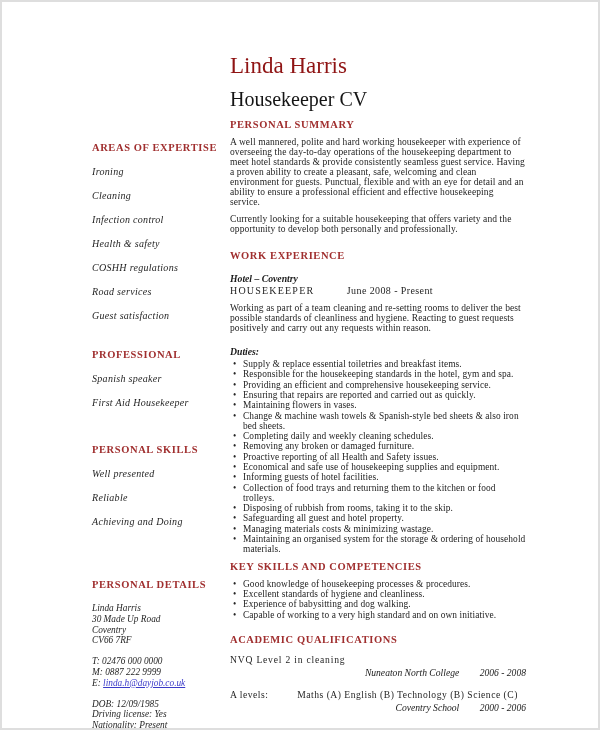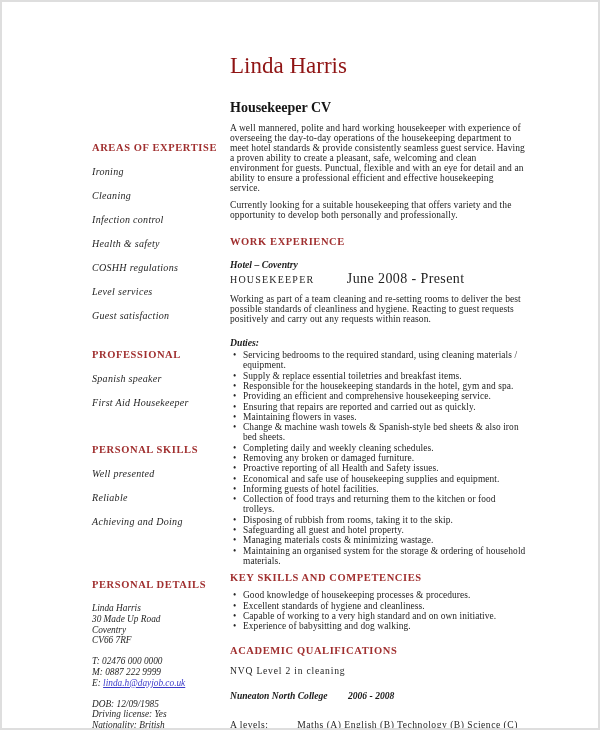--- a/index.html
+++ b/index.html
@@ -19,63 +19,63 @@
   .sb-list li { font-size:10px; font-style:italic; color:#1f1f1f; margin-bottom:13px; letter-spacing:0.3px; }
   .sb-section-professional { margin-top:28px; }
   .sb-section-skills { margin-top:36px; }
   .sb-section-details { margin-top:52px; }
   .sb-details-group { margin-bottom:10px; }
   .sb-details-group div { font-size:9.3px; font-style:italic; line-height:10.8px; color:#1f1f1f; }
   .email-link { color:var(--link_blue, #3a3ac8); text-decoration:underline; font-style:italic; }
   
   .main { position:absolute; left:228px; top:52px; width:296px; }
   .cv-name { font-size:23px; font-weight:normal; color:var(--title_red, #8f1414); line-height:1.05; }
-  .cv-subtitle { font-size:14px; font-weight:bold; color:#151515; margin-top:22px; }
+  .cv-subtitle { font-size:20px; font-weight:normal; color:#151515; margin-top:10px; }
   .section-heading {
     font-size:10.5px; font-weight:bold; letter-spacing:0.6px;
     color:var(--heading_red, #a02f2f);
   }
   .mt-sum { margin-top:8px; }
   .para { font-size:9.5px; line-height:9.9px; color:#242424; margin-top:8px; letter-spacing:0.1px; }
   .mt-work { margin-top:15px; }
   .employer { font-size:9.7px; font-weight:bold; font-style:italic; margin-top:12px; color:#1a1a1a; }
   .role-line { margin-top:1px; font-size:10px; color:#1f1f1f; }
   .role { letter-spacing:1.2px; }
-  .role-dates { margin-left:30px; font-size:14px; letter-spacing:0.4px; }
+  .role-dates { margin-left:30px; font-size:10px; letter-spacing:0.4px; }
   .duties-label { font-size:9.7px; font-weight:bold; font-style:italic; margin-top:12px; color:#1a1a1a; }
   .bullets { list-style:none; margin-top:2px; }
   .bullets li {
     font-size:9.4px; line-height:10.3px; color:#242424;
     padding-left:13px; position:relative; letter-spacing:0.1px;
   }
   .bullets li::before { content:"\2022"; position:absolute; left:3px; top:0; font-size:9.4px; }
   .mt-keyskills { margin-top:6px; }
   .mt-academic { margin-top:14px; }
   .qual { font-size:9.6px; margin-top:9px; letter-spacing:0.8px; color:#1f1f1f; }
-  .school-line { font-size:9.6px; font-weight:bold; font-style:italic; margin-top:14px; color:#1a1a1a; }
+  .school-line { font-size:9.6px; font-weight:normal; font-style:italic; margin-top:2px; color:#1a1a1a;text-align:right; }
   .school-dates { margin-left:18px; }
-  .alevel-line { font-size:9.6px; margin-top:18px; letter-spacing:0.5px; color:#1f1f1f; }
+  .alevel-line { font-size:9.6px; margin-top:11px; letter-spacing:0.5px; color:#1f1f1f; }
   .alevel-subjects { margin-left:26px; }
 </style>
 </head>
 <body>
 
 <div class="page">
 
   <aside class="sidebar">
 
     <section>
       <div class="sb-heading">AREAS OF EXPERTISE</div>
       <ul class="sb-list">
         <li>Ironing</li>
         <li>Cleaning</li>
         <li>Infection control</li>
         <li>Health &amp; safety</li>
         <li>COSHH regulations</li>
-        <li>Level services</li>
+        <li>Road services</li>
         <li>Guest satisfaction</li>
       </ul>
     </section>
 
     <section class="sb-section-professional">
       <div class="sb-heading">PROFESSIONAL</div>
       <ul class="sb-list">
         <li>Spanish speaker</li>
         <li>First Aid Housekeeper</li>
       </ul>
@@ -102,44 +102,44 @@
         <div>T: 02476 000 0000</div>
         <div>M: 0887 222 9999</div>
         <div>
           <span>E:</span>
           <a href="#" class="email-link">linda.h@dayjob.co.uk</a>
         </div>
       </div>
       <div class="sb-details-group">
         <div>DOB: 12/09/1985</div>
         <div>Driving license:  Yes</div>
-        <div>Nationality: British</div>
+        <div>Nationality: Present</div>
       </div>
     </section>
 
   </aside>
 
   <main class="main">
 
     <h1 class="cv-name">Linda Harris</h1>
     <h2 class="cv-subtitle">Housekeeper CV</h2>
 
+    <h3 class="section-heading mt-sum">PERSONAL SUMMARY</h3>
     <p class="para">A well mannered, polite and hard working housekeeper with experience of overseeing the day-to-day operations of the housekeeping department to meet hotel standards &amp; provide consistently seamless guest service. Having a proven ability to create a pleasant, safe, welcoming and clean environment for guests. Punctual, flexible and with an eye for detail and an ability to ensure a professional efficient and effective housekeeping service.</p>
     <p class="para">Currently looking for a suitable housekeeping that offers variety and the opportunity to develop both personally and professionally.</p>
 
     <h3 class="section-heading mt-work">WORK EXPERIENCE</h3>
     <p class="employer">Hotel – Coventry</p>
     <div class="role-line">
       <span class="role">HOUSEKEEPER</span>
       <span class="role-dates">June 2008 - Present</span>
     </div>
     <p class="para">Working as part of a team cleaning and re-setting rooms to deliver the best possible standards of cleanliness and hygiene. Reacting to guest requests positively and carry out any requests within reason.</p>
     <p class="duties-label">Duties:</p>
     <ul class="bullets">
-      <li>Servicing bedrooms to the required standard, using cleaning materials / equipment.</li>
       <li>Supply &amp; replace essential toiletries and breakfast items.</li>
       <li>Responsible for the housekeeping standards in the hotel, gym and spa.</li>
       <li>Providing an efficient and comprehensive housekeeping service.</li>
       <li>Ensuring that repairs are reported and carried out as quickly.</li>
       <li>Maintaining flowers in vases.</li>
       <li>Change &amp; machine wash towels &amp; Spanish-style bed sheets &amp; also iron bed sheets.</li>
       <li>Completing daily and weekly cleaning schedules.</li>
       <li>Removing any broken or damaged furniture.</li>
       <li>Proactive reporting of all Health and Safety issues.</li>
       <li>Economical and safe use of housekeeping supplies and equipment.</li>
@@ -148,22 +148,22 @@
       <li>Disposing of rubbish from rooms, taking it to the skip.</li>
       <li>Safeguarding all guest and hotel property.</li>
       <li>Managing materials costs &amp; minimizing wastage.</li>
       <li>Maintaining an organised system for the storage &amp; ordering of household materials.</li>
     </ul>
 
     <h3 class="section-heading mt-keyskills">KEY SKILLS AND COMPETENCIES</h3>
     <ul class="bullets" style="margin-top:7px;">
       <li>Good knowledge of housekeeping processes &amp; procedures.</li>
       <li>Excellent standards of hygiene and cleanliness.</li>
+      <li>Experience of babysitting and dog walking.</li>
       <li>Capable of working to a very high standard and on own initiative.</li>
-      <li>Experience of babysitting and dog walking.</li>
     </ul>
 
     <h3 class="section-heading mt-academic">ACADEMIC QUALIFICATIONS</h3>
     <p class="qual">NVQ Level 2 in cleaning</p>
     <p class="school-line">
       <span>Nuneaton North College</span>
       <span class="school-dates">2006 - 2008</span>
     </p>
     <p class="alevel-line">
       <span>A levels:</span>

